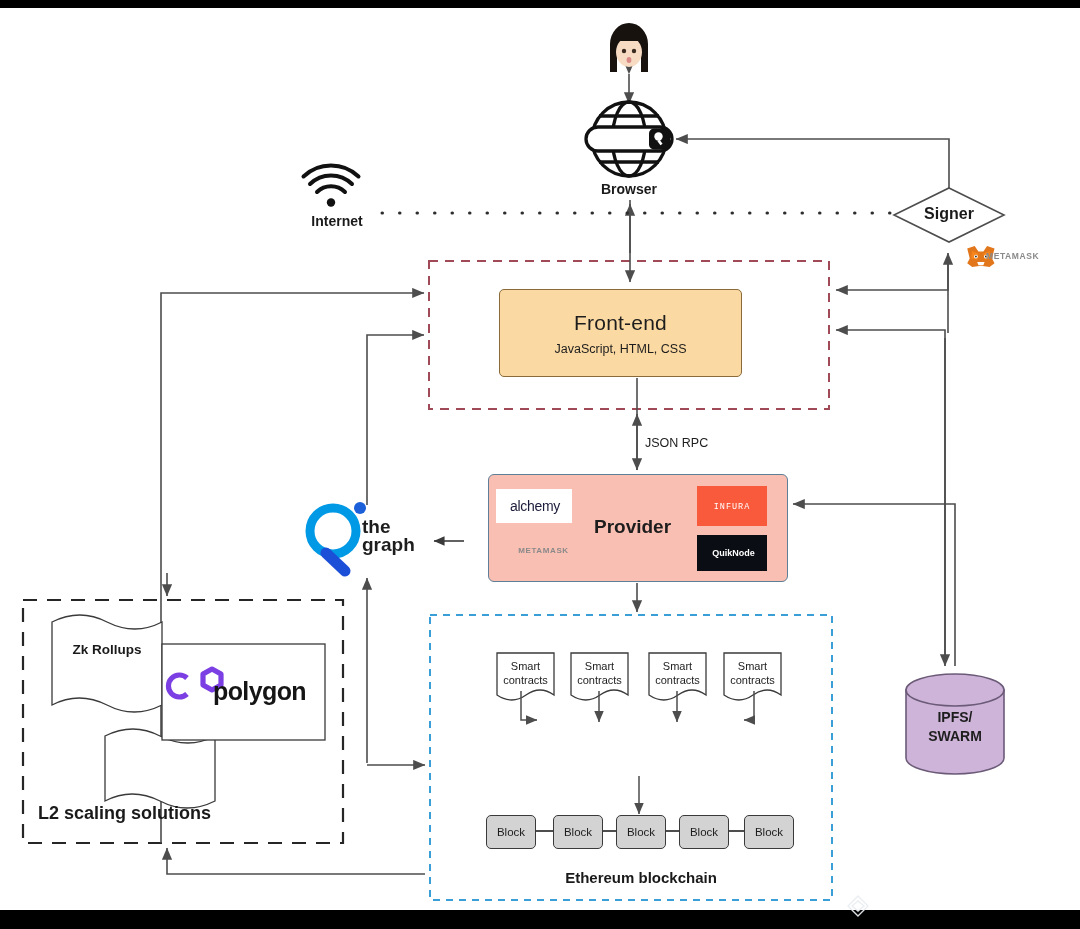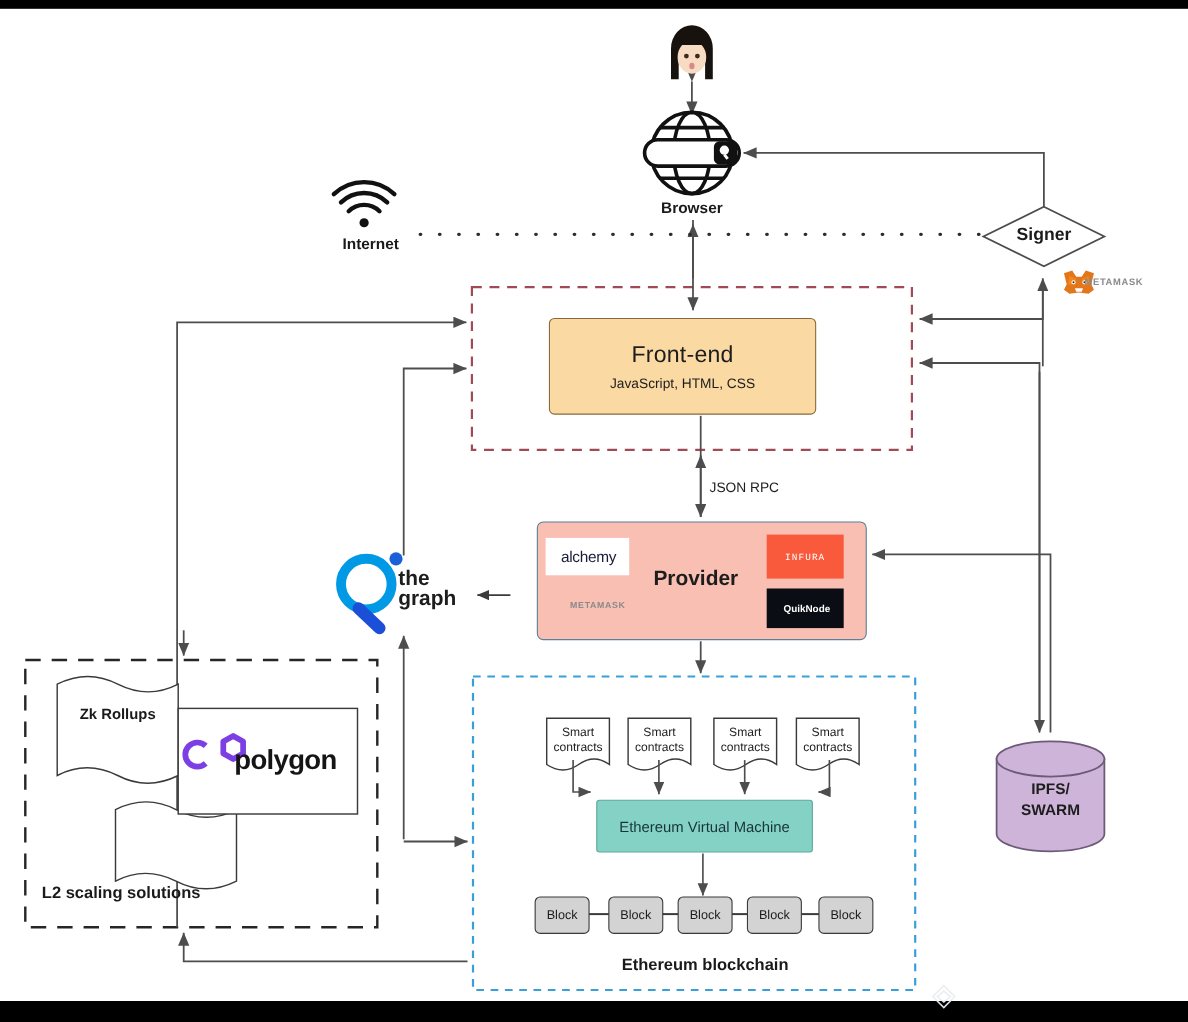--- a/index.html
+++ b/index.html
@@ -46,21 +46,21 @@
   .sc{position:absolute;width:57px;height:44px;}
   .sc-txt{position:absolute;width:57px;text-align:center;font-size:11px;line-height:13.5px;color:#1d1d1d;top:7px;}
   #ipfs-label{left:906px;top:700px;width:98px;text-align:center;font-size:14px;font-weight:bold;color:#1d1d1d;line-height:19px;}
 
   
   #browser-label{left:566px;top:173px;width:126px;text-align:center;font-size:14px;font-weight:bold;}
   #internet-label{left:298px;top:205px;width:78px;text-align:center;font-size:14px;font-weight:bold;}
   #signer-label{left:900px;top:197px;width:98px;text-align:center;font-size:16px;font-weight:bold;}
   #jsonrpc-label{left:645px;top:428px;font-size:12.5px;color:#1d1d1d;}
   #ethchain-label{left:540px;top:861px;width:202px;text-align:center;font-size:15px;font-weight:bold;}
-  #l2-label{left:38px;top:795px;font-size:15px;font-weight:bold;}
+  #l2-label{left:38px;top:795px;font-size:18px;font-weight:bold;}
   #metamask2-word{left:986px;top:243px;font-size:8.5px;color:#8a8a8a;font-weight:bold;letter-spacing:.6px;}
 
   
   #thegraph-word{left:362px;top:510px;font-size:19px;font-weight:bold;color:#1d1d1d;line-height:18px;}
   #polygon-word{left:213px;top:669px;font-size:25px;font-weight:bold;color:#151515;letter-spacing:-.6px;}
 
   #watermark{position:absolute;left:845px;top:885px;display:flex;align-items:center;gap:4px;
      color:#e9eef2;font-size:20px;font-family:"DejaVu Sans",sans-serif;opacity:.95;}
   #watermark-text{color:#eceff2;}
 </style>
@@ -253,23 +253,20 @@
     </div>
     <div class="logo-tile" id="metamask-tile">
       <span id="metamask-word">METAMASK</span>
     </div>
     <div class="logo-tile" id="quiknode-tile">
       <span id="quiknode-word">QuikNode</span>
     </div>
 
     <div class="lbl" id="thegraph-word"><span>the</span><br><span>graph</span></div>
 
-    <div class="node" id="evm-box">
-      <span id="evm-label">Ethereum Virtual Machine</span>
-    </div>
 
     <div class="sc" style="left:497px;top:645px">
         <div class="sc-txt">Smart
 contracts</div>
       </div>
     <div class="sc" style="left:571px;top:645px">
         <div class="sc-txt">Smart
 contracts</div>
       </div>
     <div class="sc" style="left:649px;top:645px">

